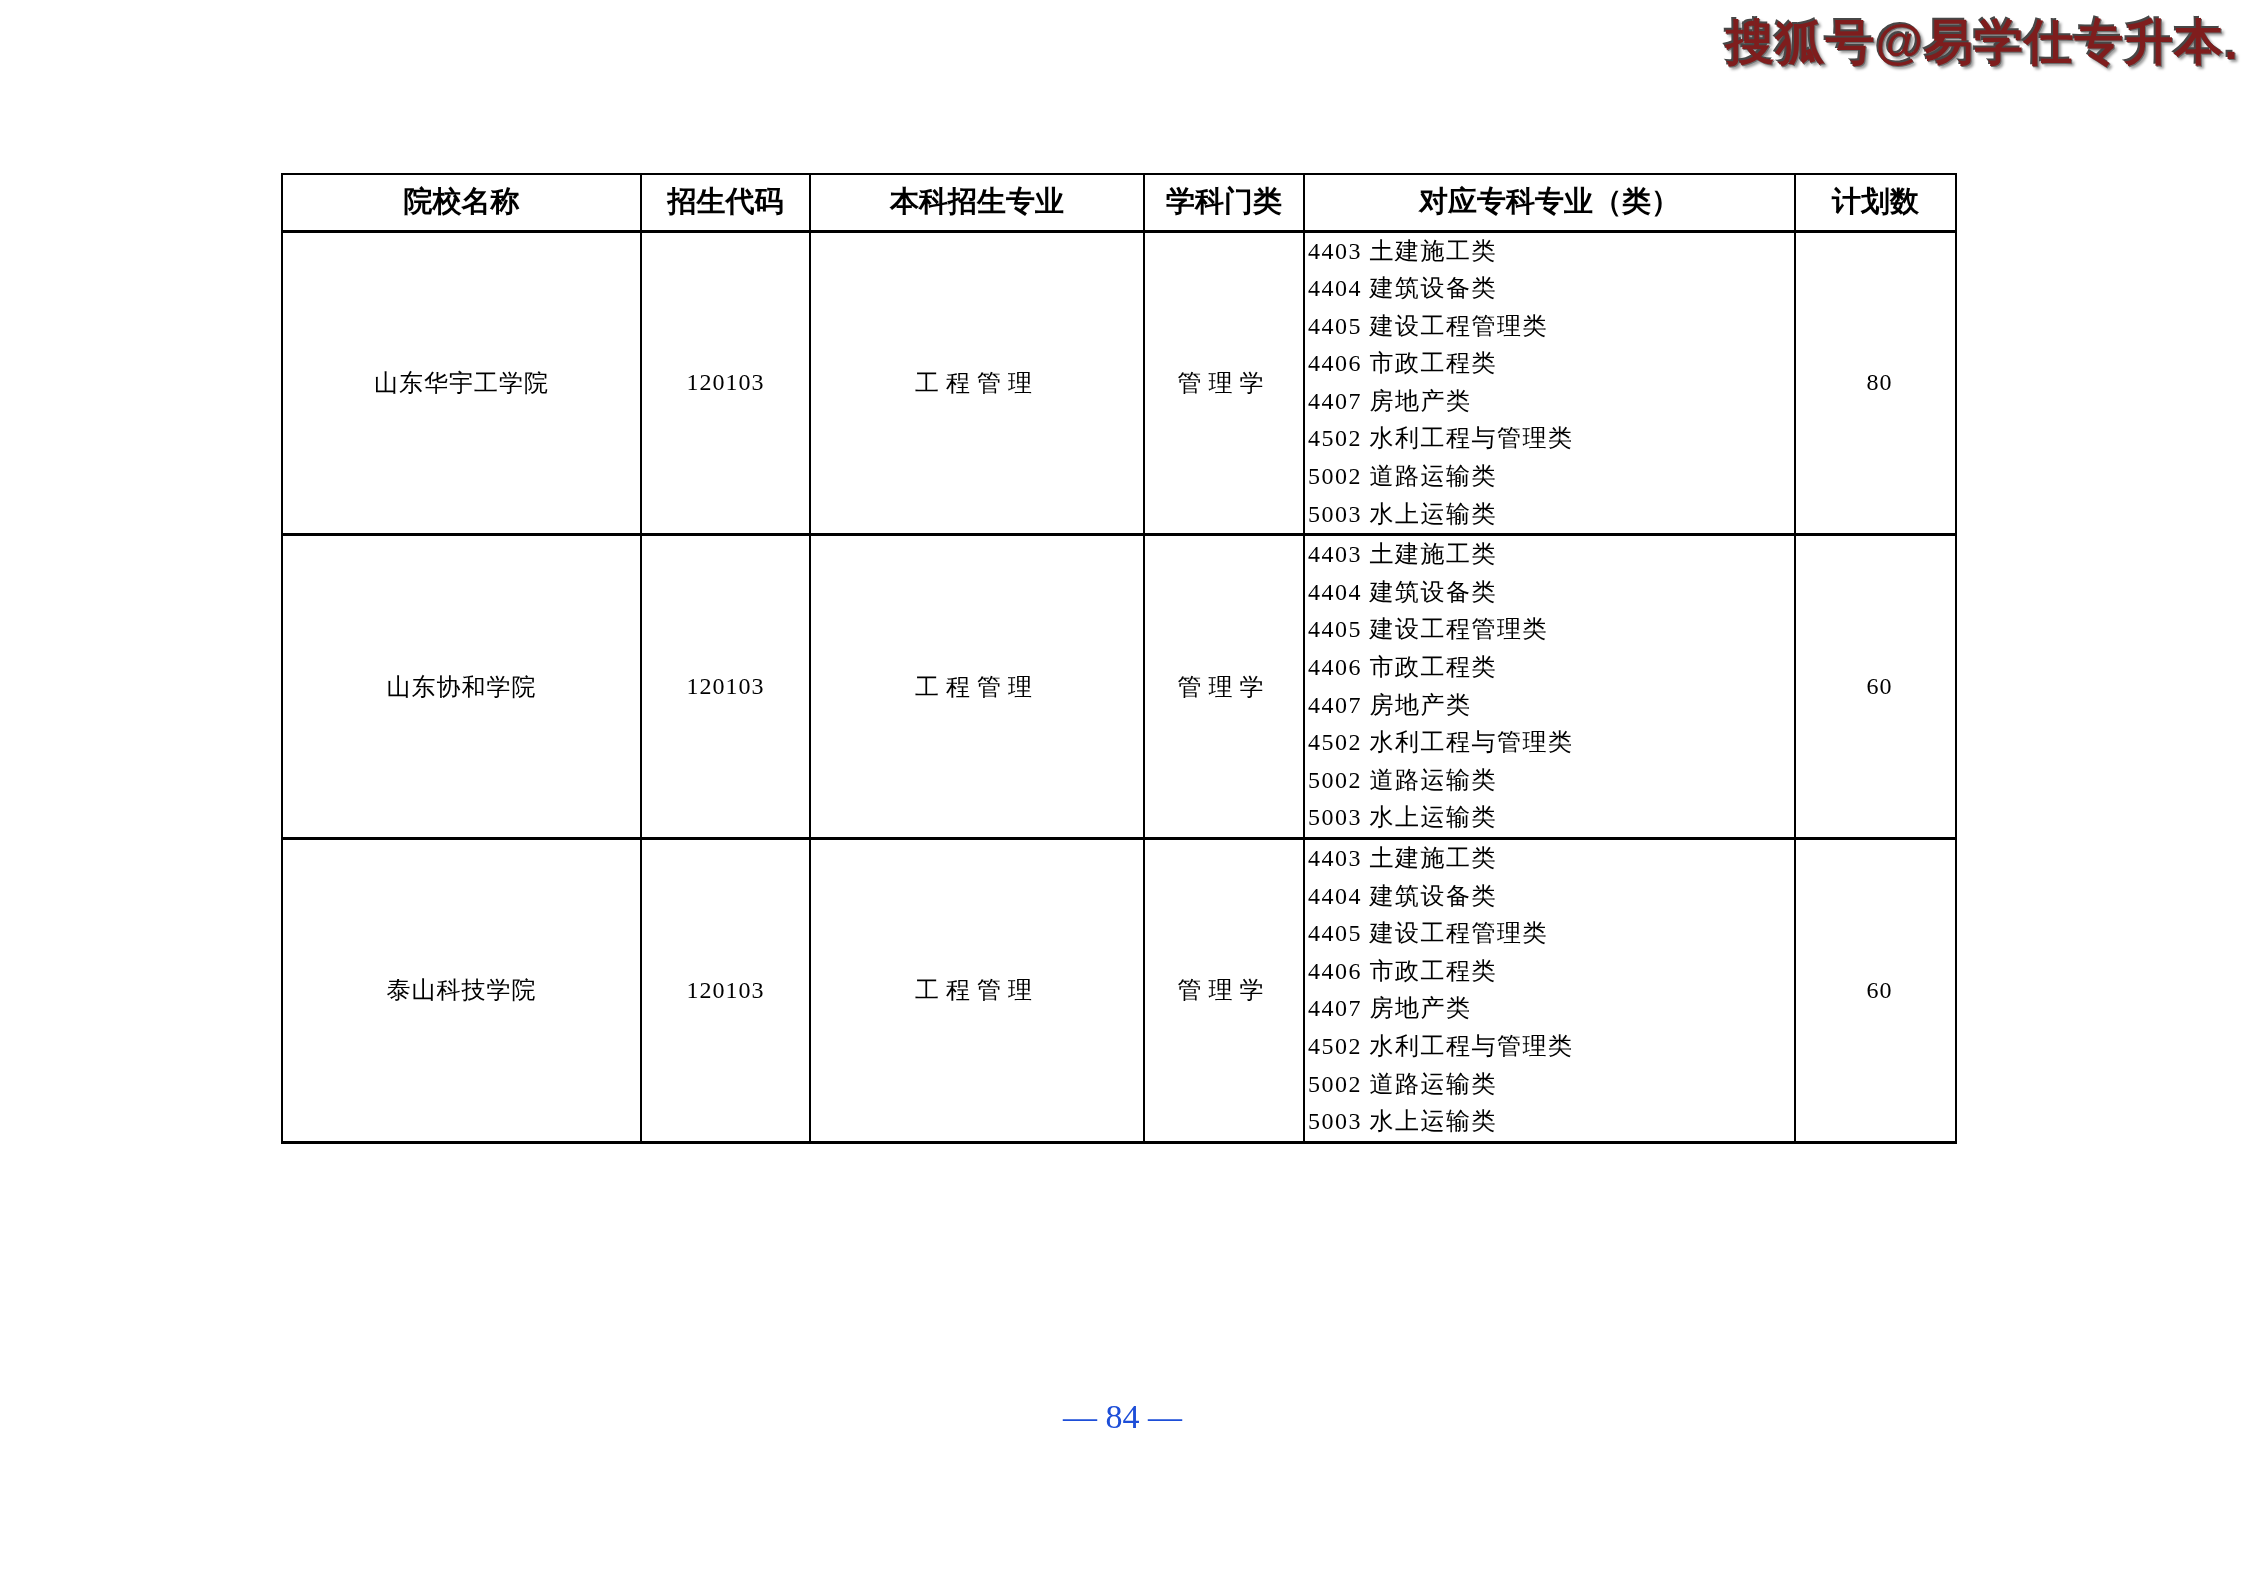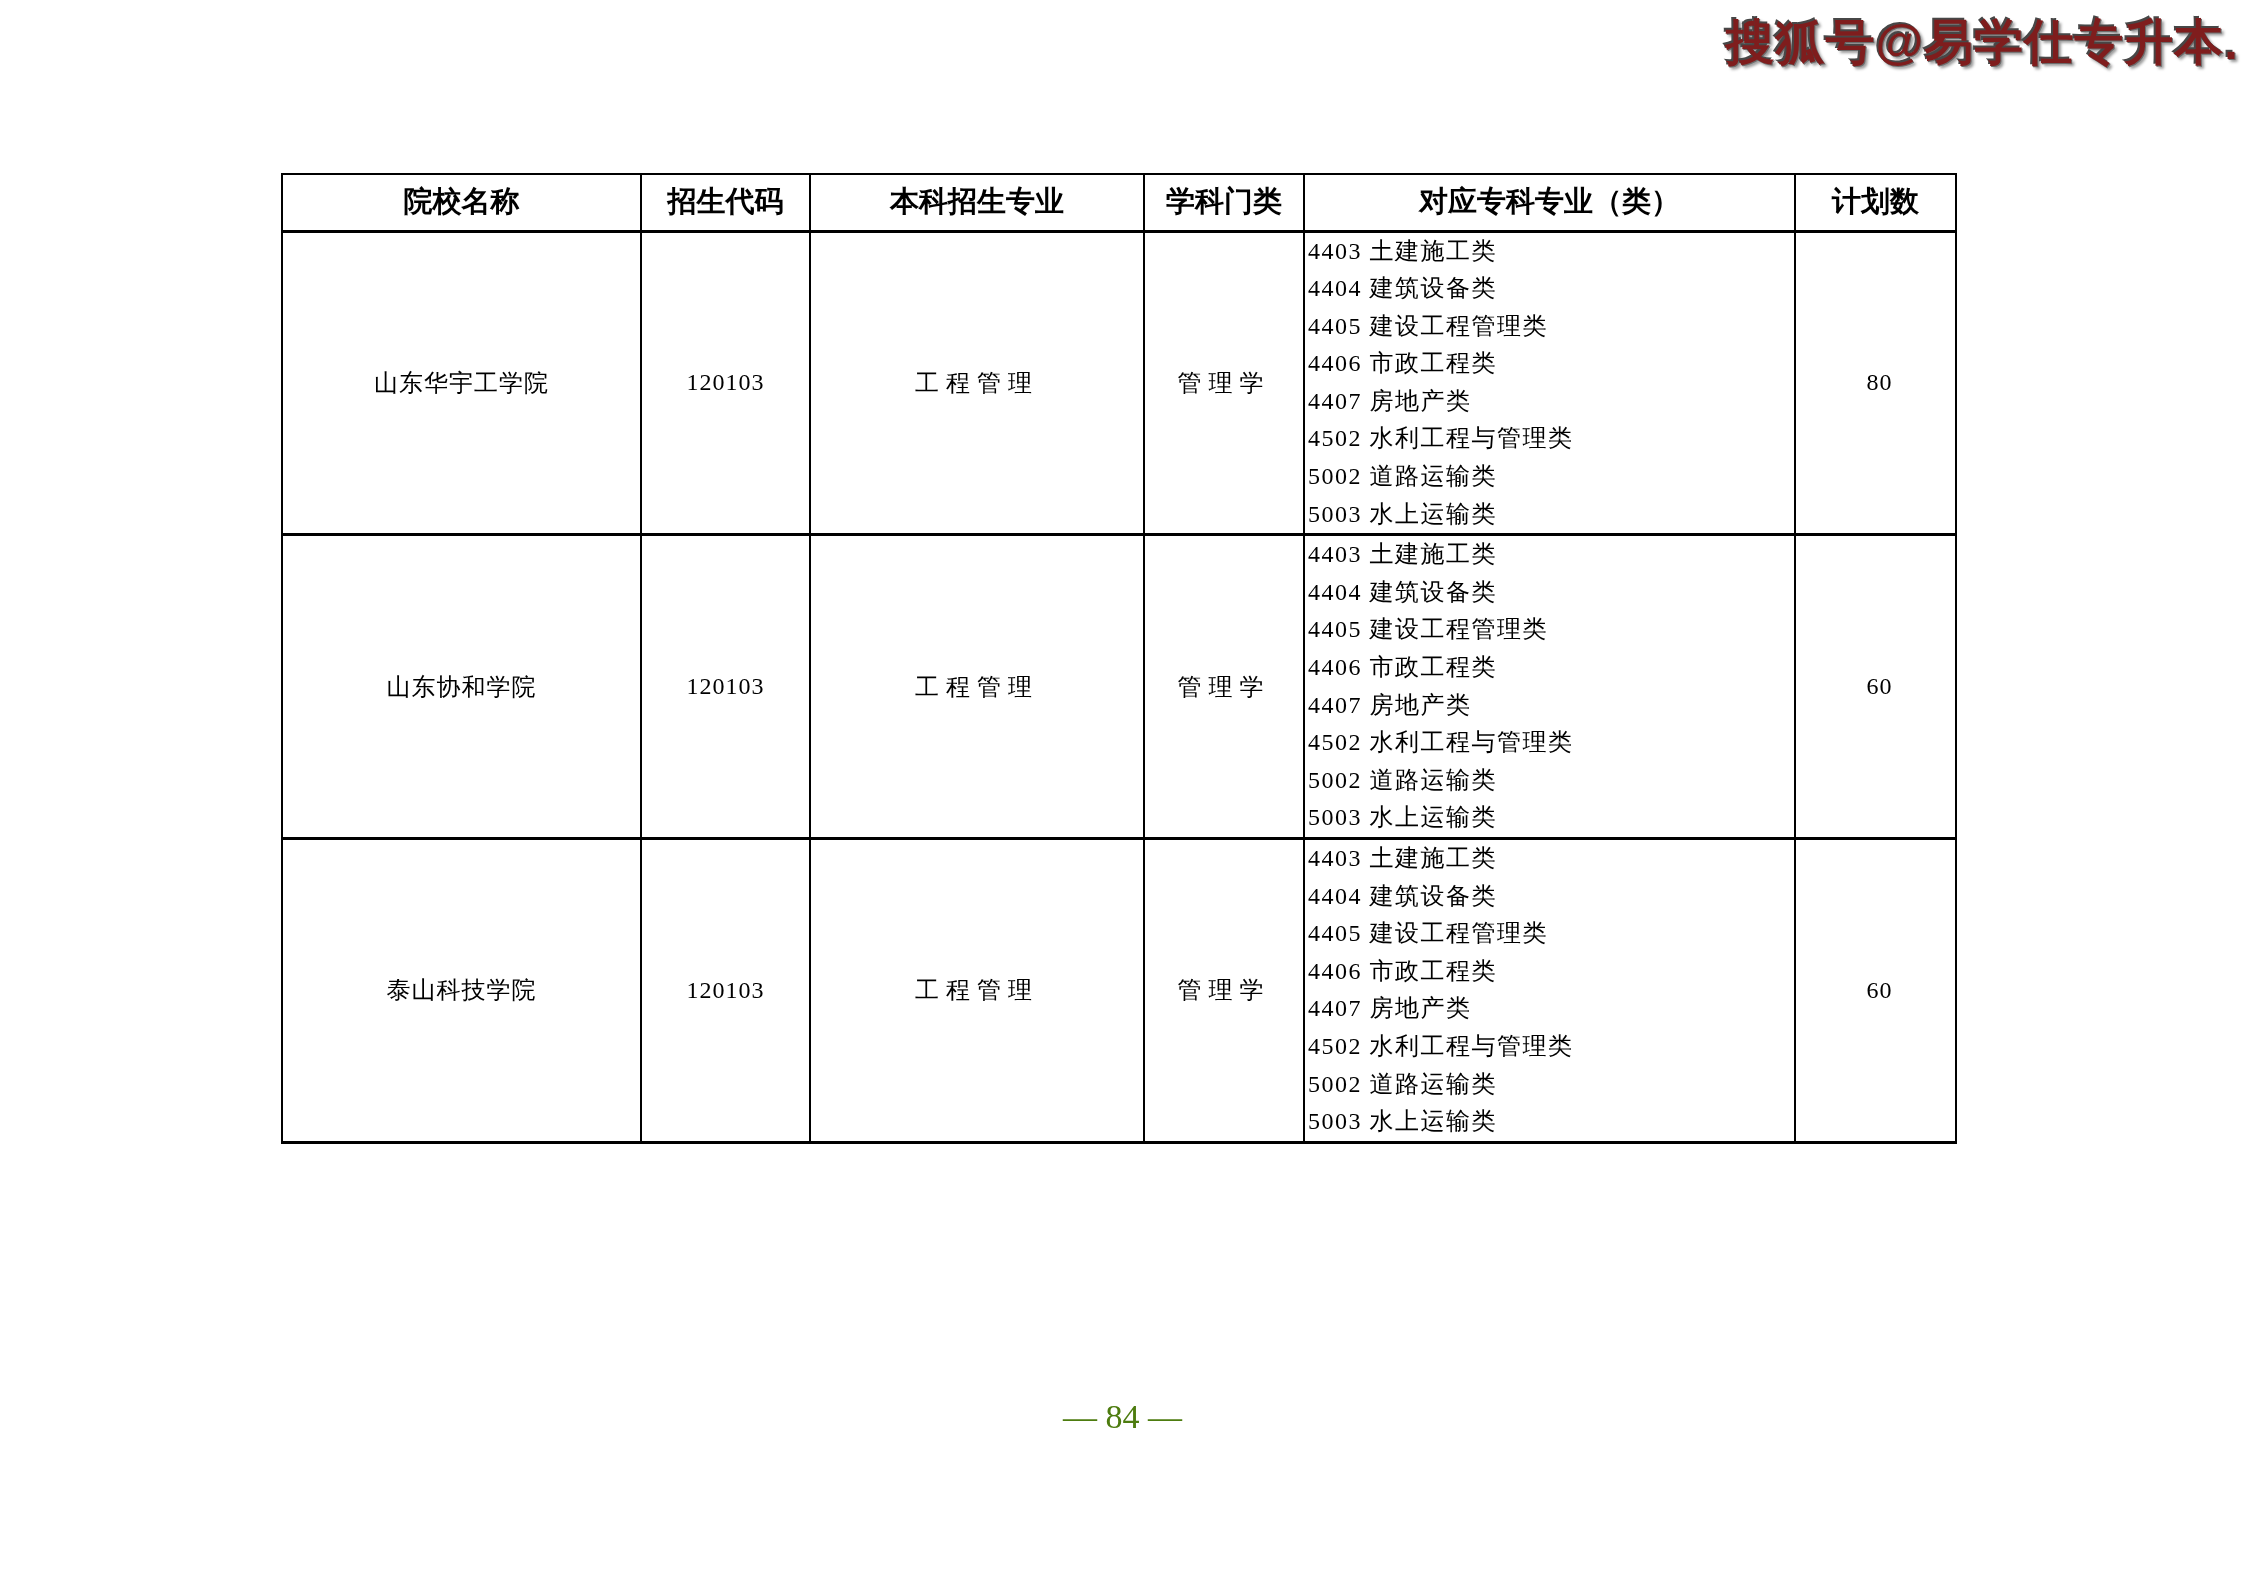--- a/index.html
+++ b/index.html
@@ -78,21 +78,21 @@
 
   
   .page-footer {
     position: absolute;
     left: 0;
     top: 1398px;
     width: 2245px;
     text-align: center;
     font-family: "Liberation Serif", "DejaVu Serif", serif;
     font-size: 34px;
-    color: #4d7c0f;
+    color: #1d4ed8;
   }
 </style>
 </head>
 <body>
 
 <div class="watermark">搜狐号@易学仕专升本.</div>
 
 <table class="plan-table">
   <colgroup>
     <col style="width:359px">

